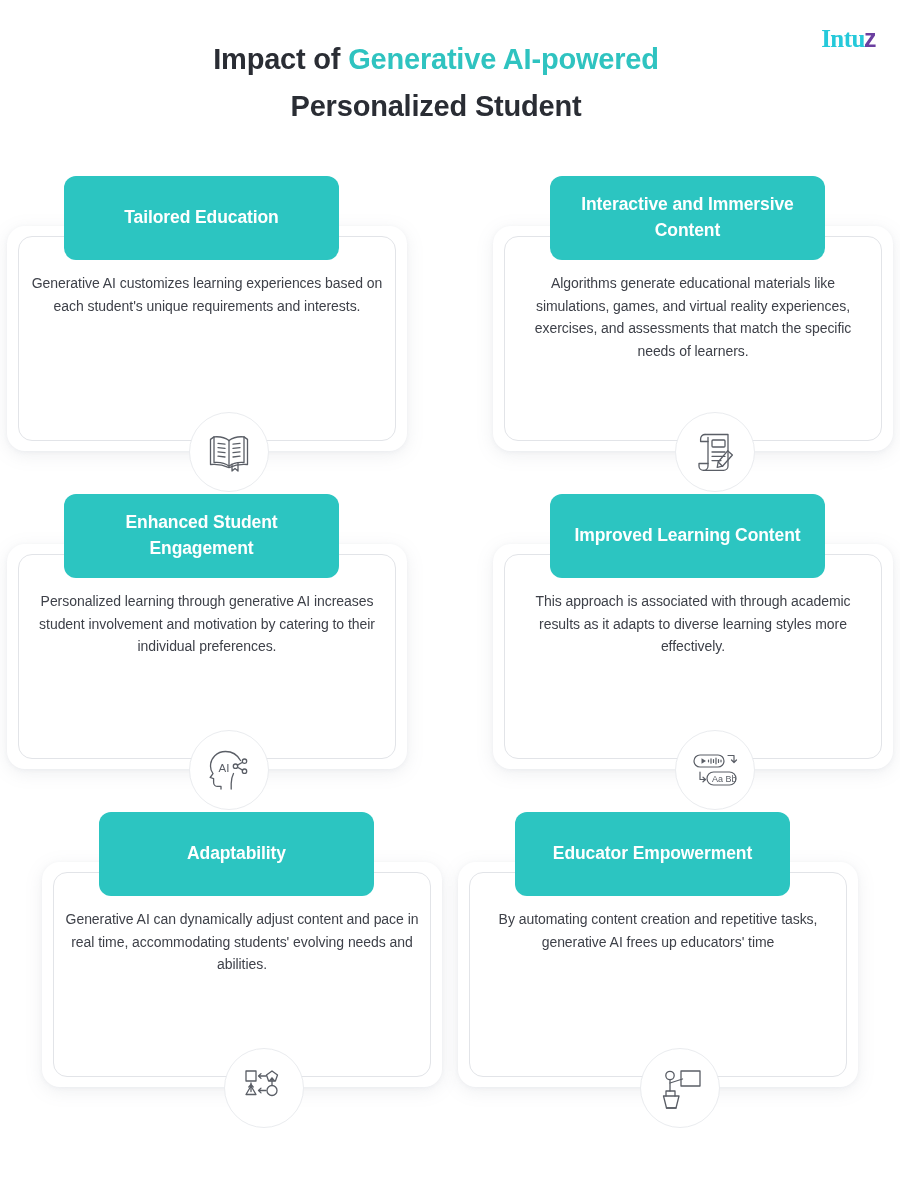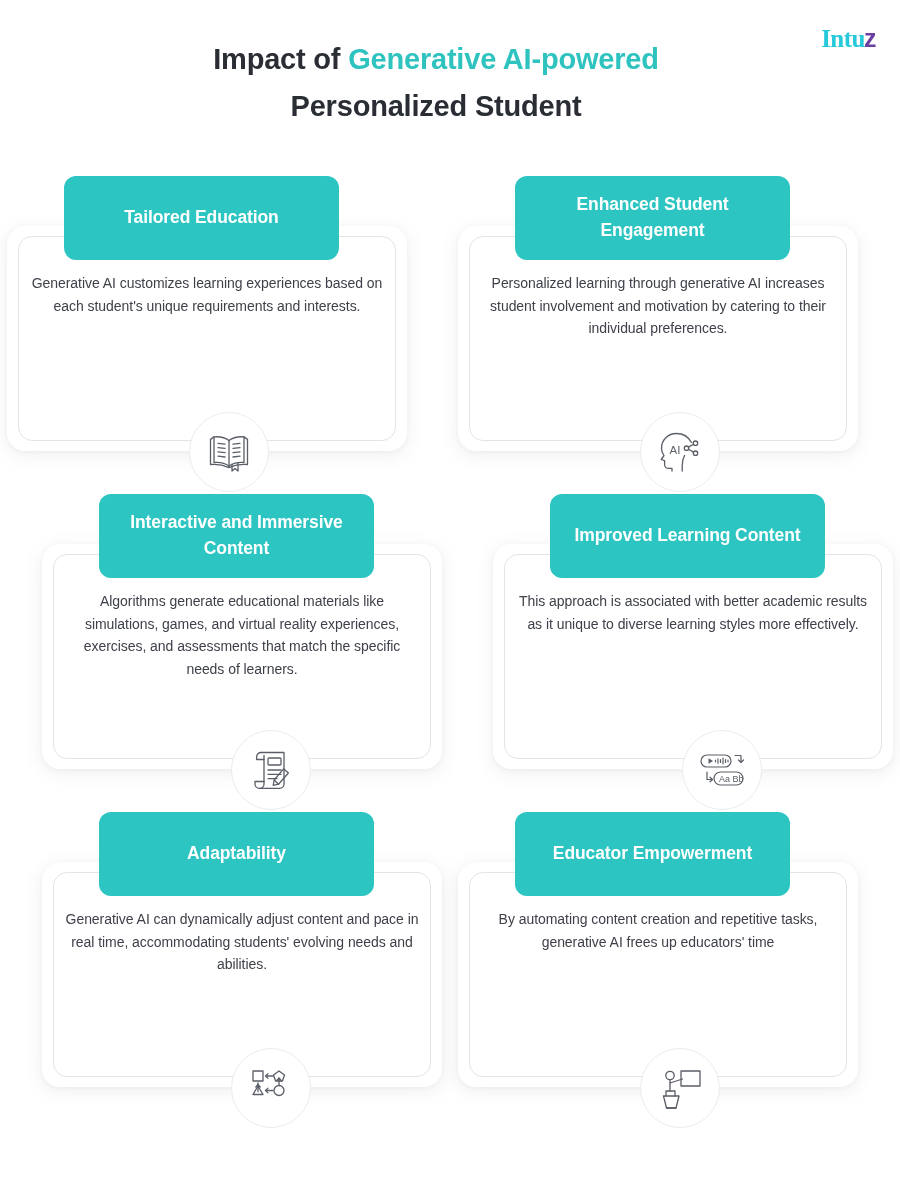--- a/index.html
+++ b/index.html
@@ -160,21 +160,21 @@
     width: 80px;
     height: 80px;
     border-radius: 50%;
     background: #ffffff;
     border: 1px solid #EAECEF;
     display: flex;
     align-items: center;
     justify-content: center;
     z-index: 4;
   }
-  .card-right .card-icon { left: 224px; justify-content: center; }
+  .card-right .card-icon { left: 217px; justify-content: center; }
   .card-icon svg { display: block; }
 </style>
 </head>
 <body>
 
 <div class="page">
 
   <div class="logo">
     <span class="logo-main">Intu</span>
     <span class="logo-z">z</span>
@@ -202,20 +202,42 @@
           <path d="M23 9.5 C27 6.4 32.5 5.4 38 5.9 L38 31.5 C32.5 31 27 32 23 35.1"></path>
           <path d="M23 9.5 L23 35.1"></path>
           <path d="M8 5.9 L4.5 8.4 L4.5 33.5 C9.8 33 16.5 33.6 23 36.6 C29.5 33.6 36.2 33 41.5 33.5 L41.5 8.4 L38 5.9"></path>
           <path d="M12 12.3 L19 13.1 M12 16.6 L19 17.4 M12 20.9 L19 21.7 M12 25.2 L19 26"></path>
           <path d="M34 12.3 L27 13.1 M34 16.6 L27 17.4 M34 20.9 L27 21.7 M34 25.2 L27 26"></path>
           <path d="M26 33.1 L26 40 L29 37.6 L32 40 L32 31.6"></path>
         </svg>
       </div>
     </div>
 
+    <div class="card card-right">
+      <div class="card-shell"></div>
+      <div class="card-inner"></div>
+      <div class="card-pill">
+        <span class="card-pill-text">Interactive and Immersive Content</span>
+      </div>
+      <div class="card-body">
+        <div class="card-body-text">Algorithms generate educational materials like simulations, games, and virtual reality experiences, exercises, and assessments that match the specific needs of learners.</div>
+      </div>
+      <div class="card-icon">
+        <svg width="42" height="44" viewBox="0 0 42 44" fill="none" stroke="#5A5E66" stroke-width="1.3" stroke-linecap="round" stroke-linejoin="round">
+          <path d="M11 4.5 L34 4.5 L34 36 C34 38.5 32 40.4 29.5 40.4 L9.5 40.4 C12 40.4 14 38.5 14 36 L14 7.5"></path>
+          <path d="M11 4.5 C8.6 4.5 6.6 6.4 6.6 8.9 L6.6 11.5 L14 11.5"></path>
+          <path d="M9.5 40.4 C7 40.4 5 38.5 5 36 L5 33.5 L14 33.5"></path>
+          <rect x="18" y="10" width="13" height="7" rx="1"></rect>
+          <path d="M18 22 L31 22 M18 26.3 L31 26.3 M18 30.6 L27 30.6"></path>
+          <path d="M33.6 20.8 L38.4 25 L28.5 36.2 L23.2 37.3 L24.2 32 Z"></path>
+          <path d="M24.2 32 L28.5 36.2"></path>
+        </svg>
+      </div>
+    </div>
+
     <div class="card card-left">
       <div class="card-shell"></div>
       <div class="card-inner"></div>
       <div class="card-pill">
         <span class="card-pill-text">Enhanced Student Engagement</span>
       </div>
       <div class="card-body">
         <div class="card-body-text">Personalized learning through generative AI increases student involvement and motivation by catering to their individual preferences.</div>
       </div>
       <div class="card-icon">
@@ -228,46 +250,24 @@
           <circle cx="30.5" cy="19.2" r="2.2"></circle>
           <path d="M32.5 18.1 L37.6 15.3 M32.5 20.3 L37.6 23.1"></path>
         </svg>
       </div>
     </div>
 
     <div class="card card-right">
       <div class="card-shell"></div>
       <div class="card-inner"></div>
       <div class="card-pill">
-        <span class="card-pill-text">Interactive and Immersive Content</span>
-      </div>
-      <div class="card-body">
-        <div class="card-body-text">Algorithms generate educational materials like simulations, games, and virtual reality experiences, exercises, and assessments that match the specific needs of learners.</div>
-      </div>
-      <div class="card-icon">
-        <svg width="42" height="44" viewBox="0 0 42 44" fill="none" stroke="#5A5E66" stroke-width="1.3" stroke-linecap="round" stroke-linejoin="round">
-          <path d="M11 4.5 L34 4.5 L34 36 C34 38.5 32 40.4 29.5 40.4 L9.5 40.4 C12 40.4 14 38.5 14 36 L14 7.5"></path>
-          <path d="M11 4.5 C8.6 4.5 6.6 6.4 6.6 8.9 L6.6 11.5 L14 11.5"></path>
-          <path d="M9.5 40.4 C7 40.4 5 38.5 5 36 L5 33.5 L14 33.5"></path>
-          <rect x="18" y="10" width="13" height="7" rx="1"></rect>
-          <path d="M18 22 L31 22 M18 26.3 L31 26.3 M18 30.6 L27 30.6"></path>
-          <path d="M33.6 20.8 L38.4 25 L28.5 36.2 L23.2 37.3 L24.2 32 Z"></path>
-          <path d="M24.2 32 L28.5 36.2"></path>
-        </svg>
-      </div>
-    </div>
-
-    <div class="card card-right">
-      <div class="card-shell"></div>
-      <div class="card-inner"></div>
-      <div class="card-pill">
         <span class="card-pill-text">Improved Learning Content</span>
       </div>
       <div class="card-body">
-        <div class="card-body-text">This approach is associated with better academic results as it unique to diverse learning styles more effectively.</div>
+        <div class="card-body-text">This approach is associated with through academic results as it adapts to diverse learning styles more effectively.</div>
       </div>
       <div class="card-icon">
         <svg width="50" height="40" viewBox="0 0 50 40" fill="none" stroke="#5A5E66" stroke-width="1.2" stroke-linecap="round" stroke-linejoin="round">
           <rect x="4" y="5" width="30" height="12" rx="6"></rect>
           <path d="M11.5 8.2 L11.5 13.8 L16 11 Z" fill="#5A5E66" stroke="none"></path>
           <path d="M18.5 10.2 L18.5 11.8 M21 8.8 L21 13.2 M23.5 9.6 L23.5 12.4 M26 8.2 L26 13.8 M28.5 9.6 L28.5 12.4 M31 10.2 L31 11.8"></path>
           <path d="M38 5.5 L44 5.5 L44 12.5 M44 12.5 L41.5 10 M44 12.5 L46.5 10" stroke-linejoin="round"></path>
           <rect x="17" y="22" width="29" height="13" rx="6.5"></rect>
           <text x="22" y="31.5" font-family="Liberation Sans, sans-serif" font-size="9" fill="#5A5E66" stroke="none">Aa Bb</text>
           <path d="M10 22 L10 29.5 L15.5 29.5 M15.5 29.5 L13 27.2 M15.5 29.5 L13 31.8"></path>

